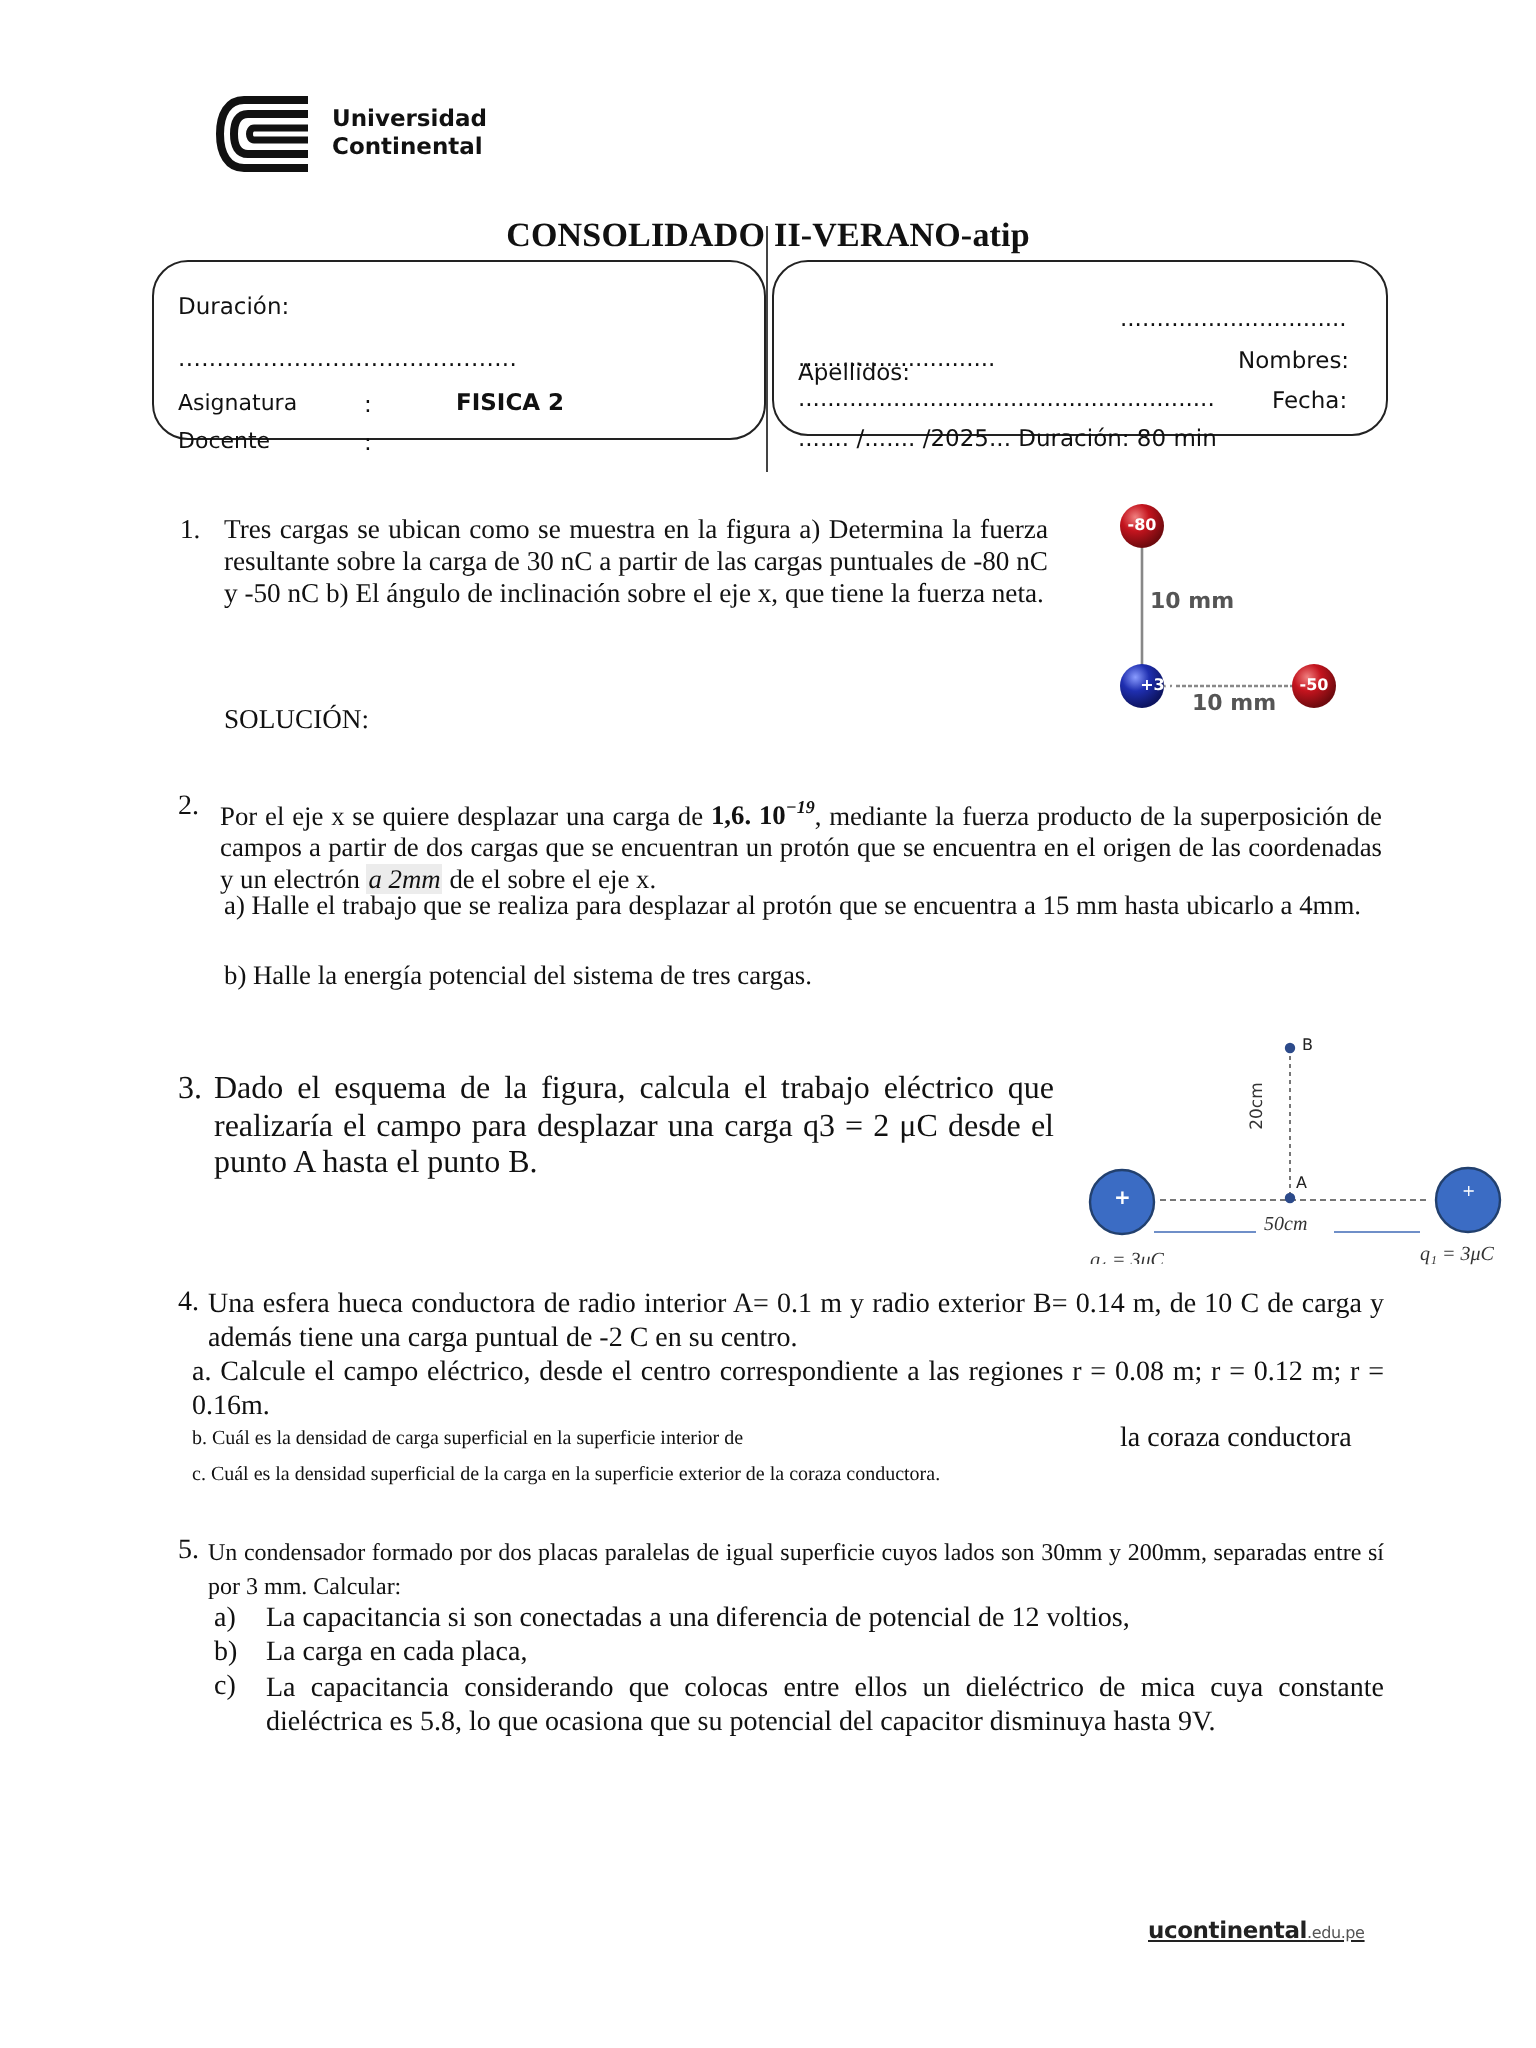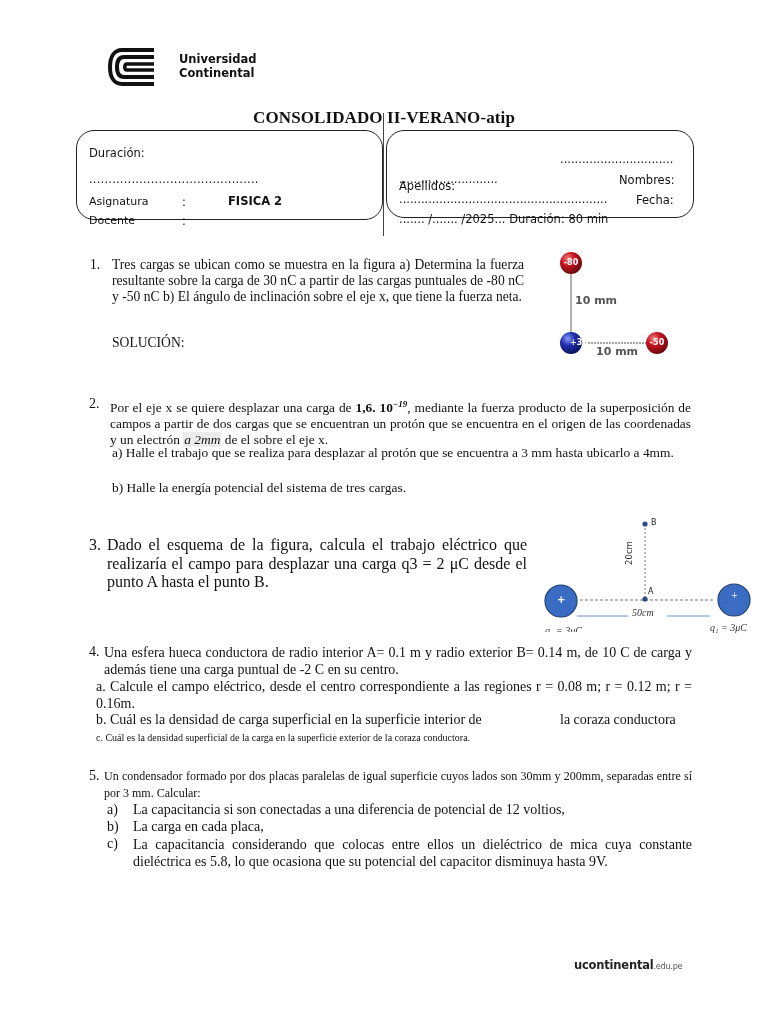--- a/index.html
+++ b/index.html
@@ -4,35 +4,35 @@
   <style>
     html, body { margin: 0; padding: 0; }
     body {
       width: 768px; height: 1024px; background: #ffffff; position: relative;
       overflow: hidden; color: #111;
       font-family: "Liberation Serif", serif;
     }
     .abs { position: absolute; }
     
     .logo { left: 108px; top: 47px; width: 150px; height: 40px; }
-    .logo-text { left: 166px; top: 52px; font-family: "DejaVu Sans", sans-serif; font-weight: bold; font-size: 11.5px; line-height: 14px; color: #111; margin-left: 13px; }
+    .logo-text { left: 166px; top: 52px; font-family: "DejaVu Sans", sans-serif; font-weight: bold; font-size: 11.5px; line-height: 14px; color: #111; }
     
     .title { left: 0; width: 768px; top: 108px; text-align: center; font-weight: bold; font-size: 17px; letter-spacing: 0.1px; }
     
     .box { border: 1.4px solid #222; border-radius: 18px; background: transparent; }
     .box-left { left: 76px; top: 130px; width: 305px; height: 88px; }
     .box-right { left: 386px; top: 130px; width: 306px; height: 86px; }
     .vline { left: 383px; top: 113px; width: 1px; height: 123px; background: #444; }
     .hf { font-family: "DejaVu Sans", sans-serif; font-size: 11.5px; color: #111; white-space: nowrap; }
     .hf-bold { font-weight: bold; }
     
     .q { font-family: "Liberation Serif", serif; font-size: 13.6px; line-height: 16px; color: #111; }
     .just { text-align: justify; text-align-last: left; }
     .q-lg { font-size: 16px; line-height: 18.5px; }
-    .footer { left: 574px; top: 958px; font-family: "DejaVu Sans", sans-serif; font-weight: bold; font-size: 11.5px; color: #222; letter-spacing: -0.2px; }
+    .footer { left: 574px; top: 958px; font-family: "DejaVu Sans", sans-serif; font-weight: bold; font-size: 11.5px; color: #222; letter-spacing: -0.2px; text-decoration: underline; }
     .footer small { font-weight: normal; font-size: 8px; color: #555; }
     .shade { background: #ececec; font-style: italic; padding: 0 1px; }
     sup { font-size: 9px; font-style: italic; }
   </style>
 </head>
 <body>
 
 <svg class="abs logo" viewBox="0 0 50 40" style="width:50px;height:40px;">
   <path d="M24 3 H14 C6 3 2 10 2 20 C2 30 6 37 14 37 H24" fill="none" stroke="#111" stroke-width="4"></path>
   <path d="M46 10 H16 C11 10 9 14 9 20 C9 26 11 30 16 30 H46" fill="none" stroke="#111" stroke-width="4"></path>
@@ -62,21 +62,21 @@
 <div class="abs hf" style="left:399px; top:153px;margin-top:26px;">Apellidos:</div>
 <div class="abs hf" style="left:560px; top:152px;">...............................</div>
 <div class="abs hf" style="left:399px; top:172px;">...........................</div>
 <div class="abs hf" style="left:619px; top:173px;">Nombres:</div>
 <div class="abs hf" style="left:399px; top:192px;">.........................................................</div>
 <div class="abs hf" style="left:636px; top:193px;">Fecha:</div>
 <div class="abs hf" style="left:399px; top:212px;">....... /....... /2025... Duración:  80 min</div>
 
 <div class="abs q" style="left:90px; top:257px;">1.</div>
 <div class="abs q just" style="left:112px; top:257px; width:412px;">Tres cargas se ubican como se muestra en la figura a) Determina la fuerza resultante sobre la carga de 30 nC a partir de las cargas puntuales de -80 nC y -50 nC b) El ángulo de inclinación sobre el eje x, que tiene la fuerza neta.</div>
-<div class="abs q" style="left:112px; top:335px;">SOLUCIÓN:</div>
+<div class="abs q" style="left:112px; top:352px;">SOLUCIÓN:</div>
 
 <svg class="abs" style="left:555px; top:250px;" width="125" height="112">
   <defs>
     <radialGradient id="gRed" cx="35%" cy="30%" r="70%">
       <stop offset="0%" stop-color="#f08080"></stop>
         <stop offset="45%" stop-color="#c4141e"></stop>
         <stop offset="100%" stop-color="#6e0a0e"></stop>
     </radialGradient>
     <radialGradient id="gBlue" cx="35%" cy="30%" r="70%">
       <stop offset="0%" stop-color="#8a9cff"></stop>
@@ -93,21 +93,21 @@
 <div class="abs" style="left:561px; top:258px; width:20px; text-align:center; font-family:'DejaVu Sans',sans-serif; font-weight:bold; font-size:8px; color:#fff;">-80</div>
 <div class="abs" style="left:561px; top:338px; width:36px; text-align:center; font-family:'DejaVu Sans',sans-serif; font-weight:bold; font-size:8px; color:#fff;">+30</div>
 <div class="abs" style="left:647px; top:338px; width:20px; text-align:center; font-family:'DejaVu Sans',sans-serif; font-weight:bold; font-size:8px; color:#fff;">-50</div>
 <div class="abs" style="left:575px; top:294px; font-family:'DejaVu Sans',sans-serif; font-weight:bold; font-size:11px; color:#555;">10 mm</div>
 <div class="abs" style="left:596px; top:345px; font-family:'DejaVu Sans',sans-serif; font-weight:bold; font-size:11px; color:#555;">10 mm</div>
 
 <div class="abs q" style="left:89px; top:396px; font-size:14px;">2.</div>
 <div class="abs q just" style="left:110px; top:396px; width:581px; font-size:13.4px;">
   <span>Por el eje x se quiere desplazar una carga de </span><b><span>1,6. 10</span><sup>−19</sup></b><span>, mediante la fuerza producto de la superposición de campos a partir de dos cargas que se encuentran un protón que se encuentra en el origen de las coordenadas y un electrón </span><span class="shade">a 2mm</span><span> de el sobre el eje  x.</span>
 </div>
-<div class="abs q just" style="left:110px; top:445px; width:581px; font-size:13.4px; text-indent:2px;">a) Halle el trabajo que se realiza para desplazar al protón que se encuentra   a 3 mm hasta ubicarlo a 4mm.</div>
+<div class="abs q just" style="left:110px; top:445px; width:581px; font-size:13.4px; text-indent:2px;">a) Halle el trabajo que se realiza para desplazar al protón que se encuentra   a 15 mm hasta ubicarlo a 4mm.</div>
 <div class="abs q" style="left:112px; top:480px; font-size:13.4px;">b) Halle la energía potencial del sistema de tres cargas.</div>
 
 <div class="abs q q-lg" style="left:89px; top:536px;">3.</div>
 <div class="abs q q-lg just" style="left:107px; top:536px; width:420px; font-size:16px;">Dado el esquema de la figura, calcula el trabajo eléctrico que realizaría el campo para desplazar una carga q3 = 2 μC desde el punto A hasta el punto B.</div>
 
 <svg class="abs" style="left:535px; top:515px;" width="230" height="125">
   <line x1="110" y1="9" x2="110" y2="83" stroke="#777" stroke-width="1" stroke-dasharray="2 2"></line>
   <line x1="45" y1="85" x2="180" y2="85" stroke="#777" stroke-width="1" stroke-dasharray="3 2"></line>
   <line x1="42" y1="101" x2="93" y2="101" stroke="#6f8fc8" stroke-width="1"></line>
   <line x1="132" y1="101" x2="175" y2="101" stroke="#6f8fc8" stroke-width="1"></line>
@@ -121,21 +121,21 @@
 <div class="abs" style="left:617px; top:548px; transform:rotate(-90deg); font-family:'DejaVu Sans',sans-serif; font-size:8.5px; color:#333;">20cm</div>
 <div class="abs" style="left:632px; top:607px; font-family:'Liberation Serif',serif; font-style:italic; font-size:10px; color:#333;">50cm</div>
 <div class="abs" style="left:557px; top:594px; font-family:'DejaVu Sans',sans-serif; font-weight:bold; font-size:10px; color:#fff;">+</div>
 <div class="abs" style="left:731px; top:591px; font-family:'DejaVu Sans',sans-serif; font-size:8px; color:#fff;">+</div>
 <div class="abs" style="left:545px; top:625px; height:7px; overflow:hidden; font-family:'Liberation Serif',serif; font-style:italic; font-size:10px; color:#333;">q₁ = 3μC</div>
 <div class="abs" style="left:710px; top:622px; font-family:'Liberation Serif',serif; font-style:italic; font-size:10px; color:#333;">q₁ = 3μC</div>
 
 <div class="abs q" style="left:89px; top:644px; font-size:14px;">4.</div>
 <div class="abs q just" style="left:104px; top:644px; width:588px; font-size:14px; line-height:17px; text-indent:0;">Una esfera hueca conductora de radio interior A= 0.1 m y radio exterior B= 0.14 m, de 10 C de carga y además tiene una carga puntual de -2 C en su centro.</div>
 <div class="abs q just" style="left:96px; top:678px; width:596px; font-size:14px; line-height:17px;">a. Calcule el campo eléctrico, desde el centro correspondiente a las regiones r = 0.08 m; r = 0.12 m; r = 0.16m.</div>
-<div class="abs q" style="left:96px; top:712px; font-size:14px;">b. Cuál es la densidad de carga superficial en la superficie interior de</div>
+<div class="abs q" style="left:96px; top:712px; font-size:10px;">b. Cuál es la densidad de carga superficial en la superficie interior de</div>
 <div class="abs q" style="left:560px; top:712px; font-size:14px;">la coraza conductora</div>
 <div class="abs q" style="left:96px; top:730px; font-size:10px;">c. Cuál es la densidad superficial de la carga en la superficie exterior de la coraza conductora.</div>
 
 <div class="abs q" style="left:89px; top:768px; font-size:14px;">5.</div>
 <div class="abs q just" style="left:104px; top:768px; width:588px; font-size:12px; line-height:17px;">Un condensador formado por dos placas paralelas de igual superficie cuyos lados son 30mm y 200mm, separadas entre sí por 3 mm. Calcular:</div>
 
 <div class="abs q" style="left:107px; top:802px; font-size:14px;">a)</div>
 <div class="abs q" style="left:133px; top:802px; font-size:14px;">La capacitancia si son conectadas a una diferencia de potencial de 12 voltios,</div>
 <div class="abs q" style="left:107px; top:819px; font-size:14px;">b)</div>
 <div class="abs q" style="left:133px; top:819px; font-size:14px;">La carga en cada placa,</div>

